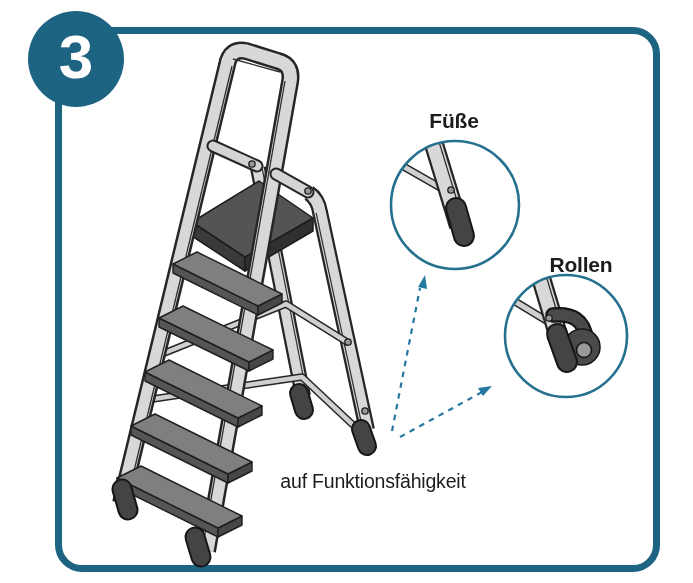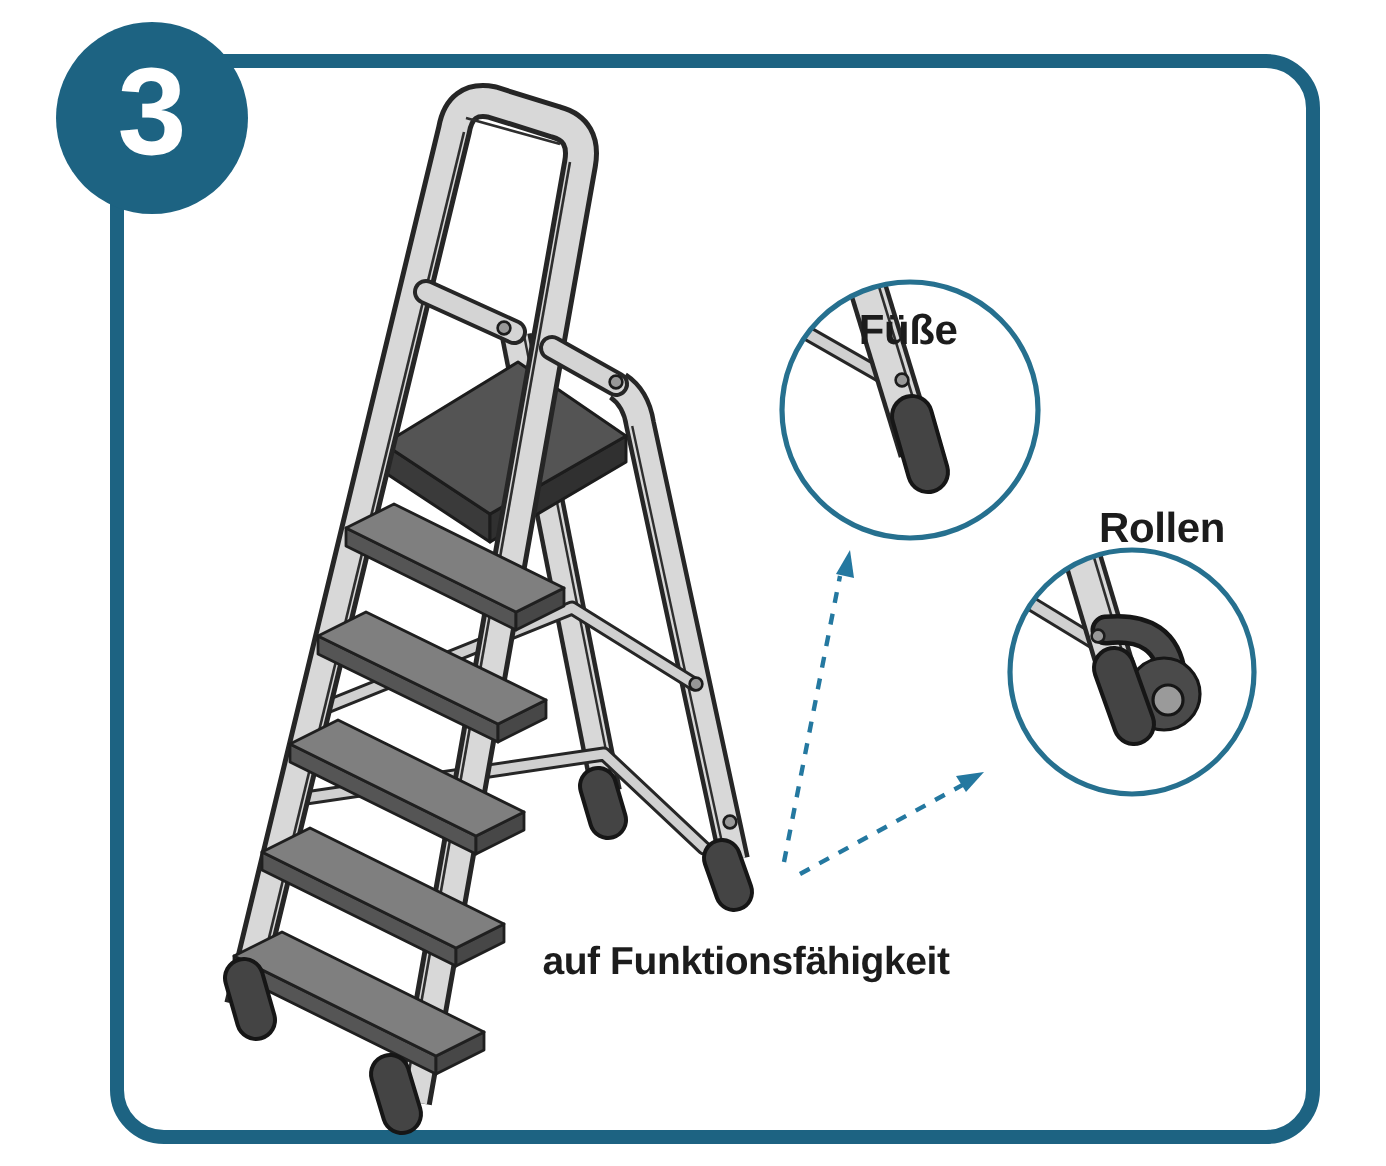--- a/index.html
+++ b/index.html
@@ -21,26 +21,26 @@
     border-radius:50%;background:#1d6382;
     display:flex;align-items:center;justify-content:center;
     color:#ffffff;font-size:62px;font-weight:700;line-height:1;
     padding-bottom:4px;box-sizing:border-box;
   }
   svg.art{position:absolute;left:0;top:0;}
   .callout-label{
     position:absolute;width:120px;text-align:center;
     color:#1c1c1c;font-size:21px;font-weight:700;letter-spacing:-0.2px;
   }
-  .label-fuesse{left:394px;top:109px;margin-top:45px;}
+  .label-fuesse{left:394px;top:109px;}
   .label-rollen{left:521px;top:253px;}
   .caption{
     position:absolute;left:238px;top:468px;width:270px;
     text-align:center;color:#1c1c1c;
-    font-size:19.5px;font-weight:700;line-height:26px;letter-spacing:-0.2px;
+    font-size:19.5px;font-weight:400;line-height:26px;letter-spacing:-0.2px;
   }
 </style>
 </head>
 <body>
 
 <div class="stage">
 
   <div class="panel-border"></div>
 
   <svg class="art" width="693" height="583" viewBox="0 0 693 583">

